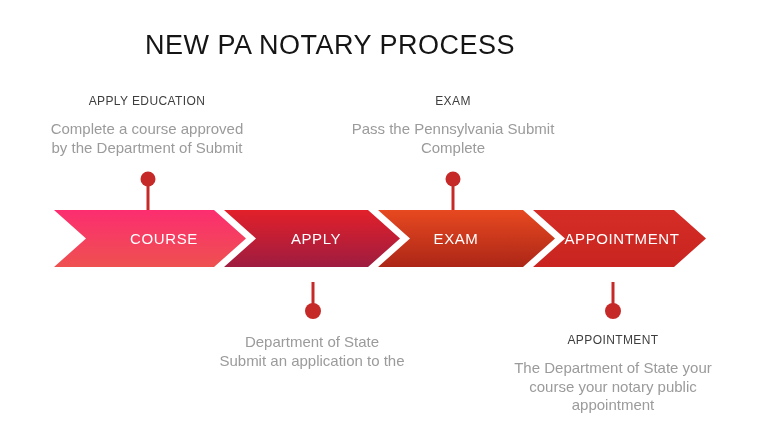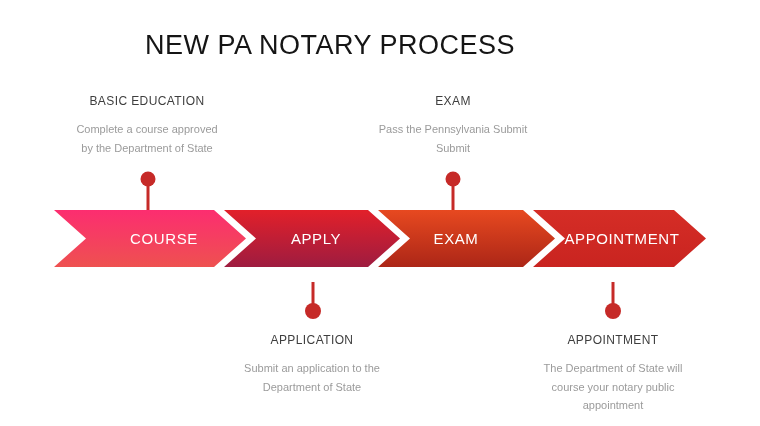--- a/index.html
+++ b/index.html
@@ -17,54 +17,53 @@
     letter-spacing:.5px;
     margin-top:9px;
   }
   .band-svg{position:absolute;top:0;left:0;}
   .annot{position:absolute;width:220px;text-align:center;}
   .annot .heading{
     font-size:12px;font-weight:400;color:#3e3e3e;
     letter-spacing:.4px;margin-bottom:12px;
   }
   .annot .line{
-    font-size:11px;color:#9b9b9b;line-height:18.5px;
+    font-size:15px;color:#9b9b9b;line-height:18.5px;
   }
   .step-label{
     font-size:15px;fill:#ffffff;letter-spacing:.6px;
   }
 </style>
 </head>
 <body>
 
 <div class="page">
 
   <div class="title">NEW PA NOTARY PROCESS</div>
 
   <div class="annot" style="top:94px;left:37px;">
-    <div class="heading">BASIC EDUCATION</div>
+    <div class="heading">APPLY EDUCATION</div>
     <div class="line">Complete a course approved</div>
-    <div class="line">by the Department of State</div>
+    <div class="line">by the Department of Submit</div>
   </div>
 
   <div class="annot" style="top:94px;left:343px;">
     <div class="heading">EXAM</div>
     <div class="line">Pass the Pennsylvania Submit</div>
-    <div class="line">Submit</div>
+    <div class="line">Complete</div>
   </div>
 
   <div class="annot" style="top:333px;left:202px;">
-    <div class="heading">APPLICATION</div>
+    <div class="line">Department of State</div>
     <div class="line">Submit an application to the</div>
-    <div class="line">Department of State</div>
   </div>
 
   <div class="annot" style="top:333px;left:503px;">
     <div class="heading">APPOINTMENT</div>
-    <div class="line">The Department of State will</div>
+    <div class="line">The Department of State your</div>
     <div class="line">course your notary public</div>
     <div class="line">appointment</div>
   </div>
 
   <svg class="band-svg" width="760" height="426" viewBox="0 0 760 426">
     <defs>
       <linearGradient id="g0" x1="0" y1="0" x2="0" y2="1">
         <stop offset="0" stop-color="#FC2D70"></stop>
         <stop offset="1" stop-color="#EE5150"></stop>
       </linearGradient>

